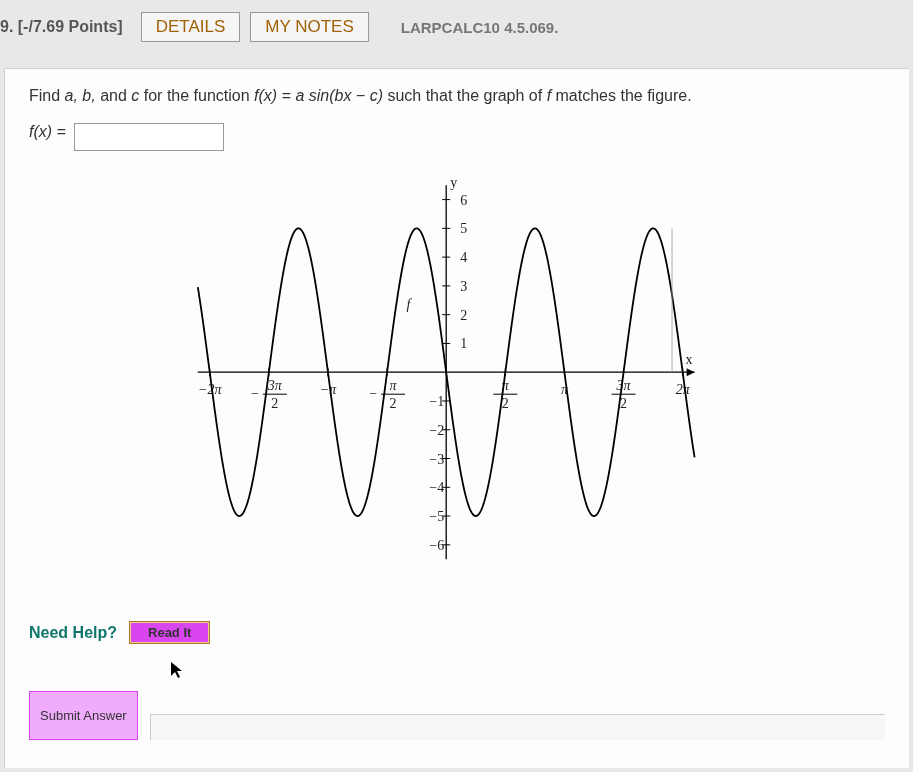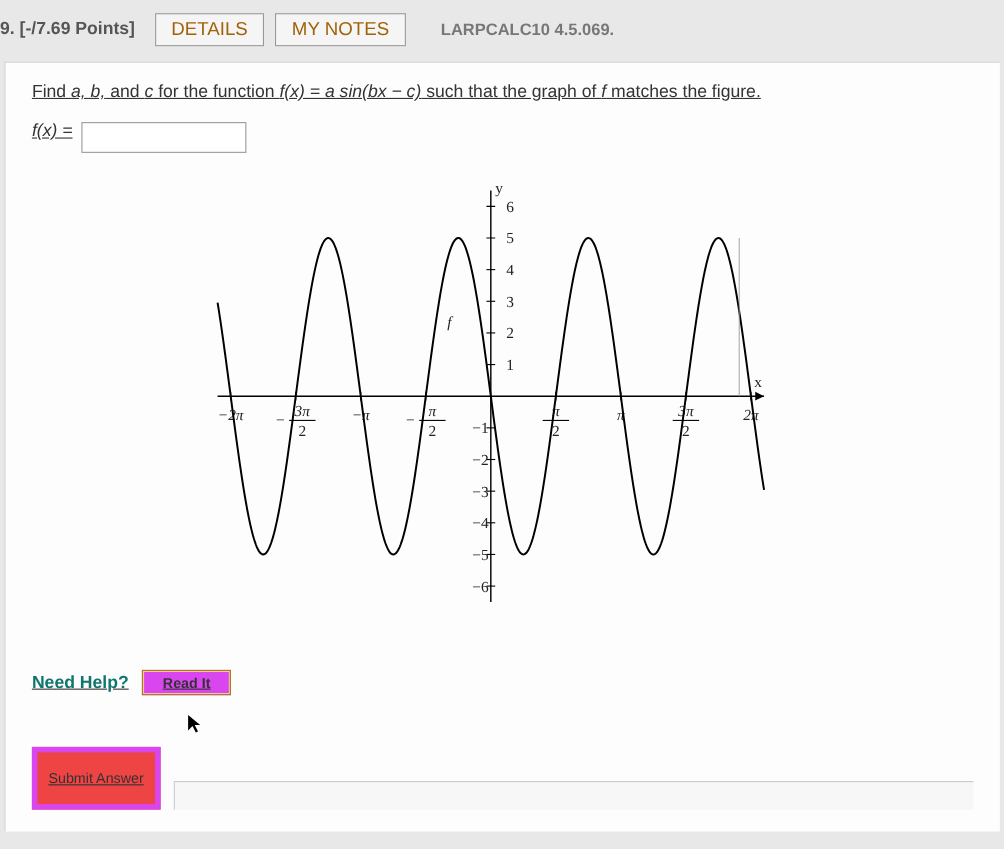--- a/index.html
+++ b/index.html
@@ -32,26 +32,25 @@
       font-weight: normal;
     }
     .top-ref {
       font-weight: bold;
       color: #777;
       margin-left: 22px;
       font-size: 15px;
     }
     .question-body {
       background: #fdfdfd;
-      margin: 12px 4px 0 4px;
+      margin: 24px 4px 0 4px;
       padding: 18px 24px 10px 24px;
       border-top: 1px solid #d0d0d0;
       border-left: 1px solid #d0d0d0;
       min-height: 700px;
-      text-decoration: underline;
     }
     .prompt {
       font-size: 16px;
       color: #333;
       margin-bottom: 18px;
     }
     .formula-row {
       display: flex;
       gap: 8px;
       font-size: 16px;
@@ -97,22 +96,22 @@
       top: -6px;
       font-size: 18px;
       color: #000;
     }
     .submit-row {
       display: flex;
       align-items: flex-end;
       gap: 12px;
     }
     .submit-btn {
-      border: 5px solid #d946ef;
-      background: #ef4444;
+      border: 1px solid #d946ef;
+      background: #f0abfc;
       padding: 16px 10px;
       font-size: 13px;
       color: #333;
     }
     .answer-bar {
       flex: 1;
       border-top: 1px solid #ccc;
       border-left: 1px solid #ccc;
       height: 26px;
       background: #f7f7f7;

